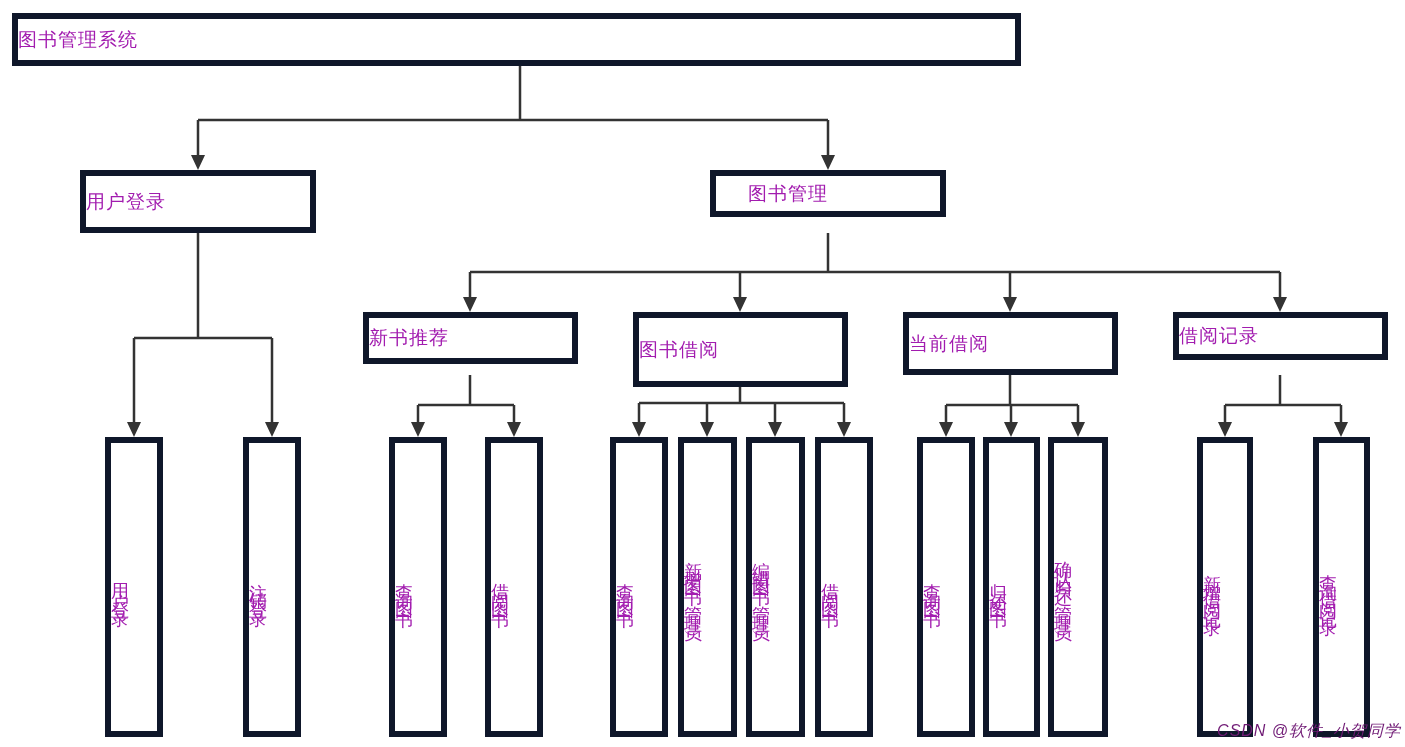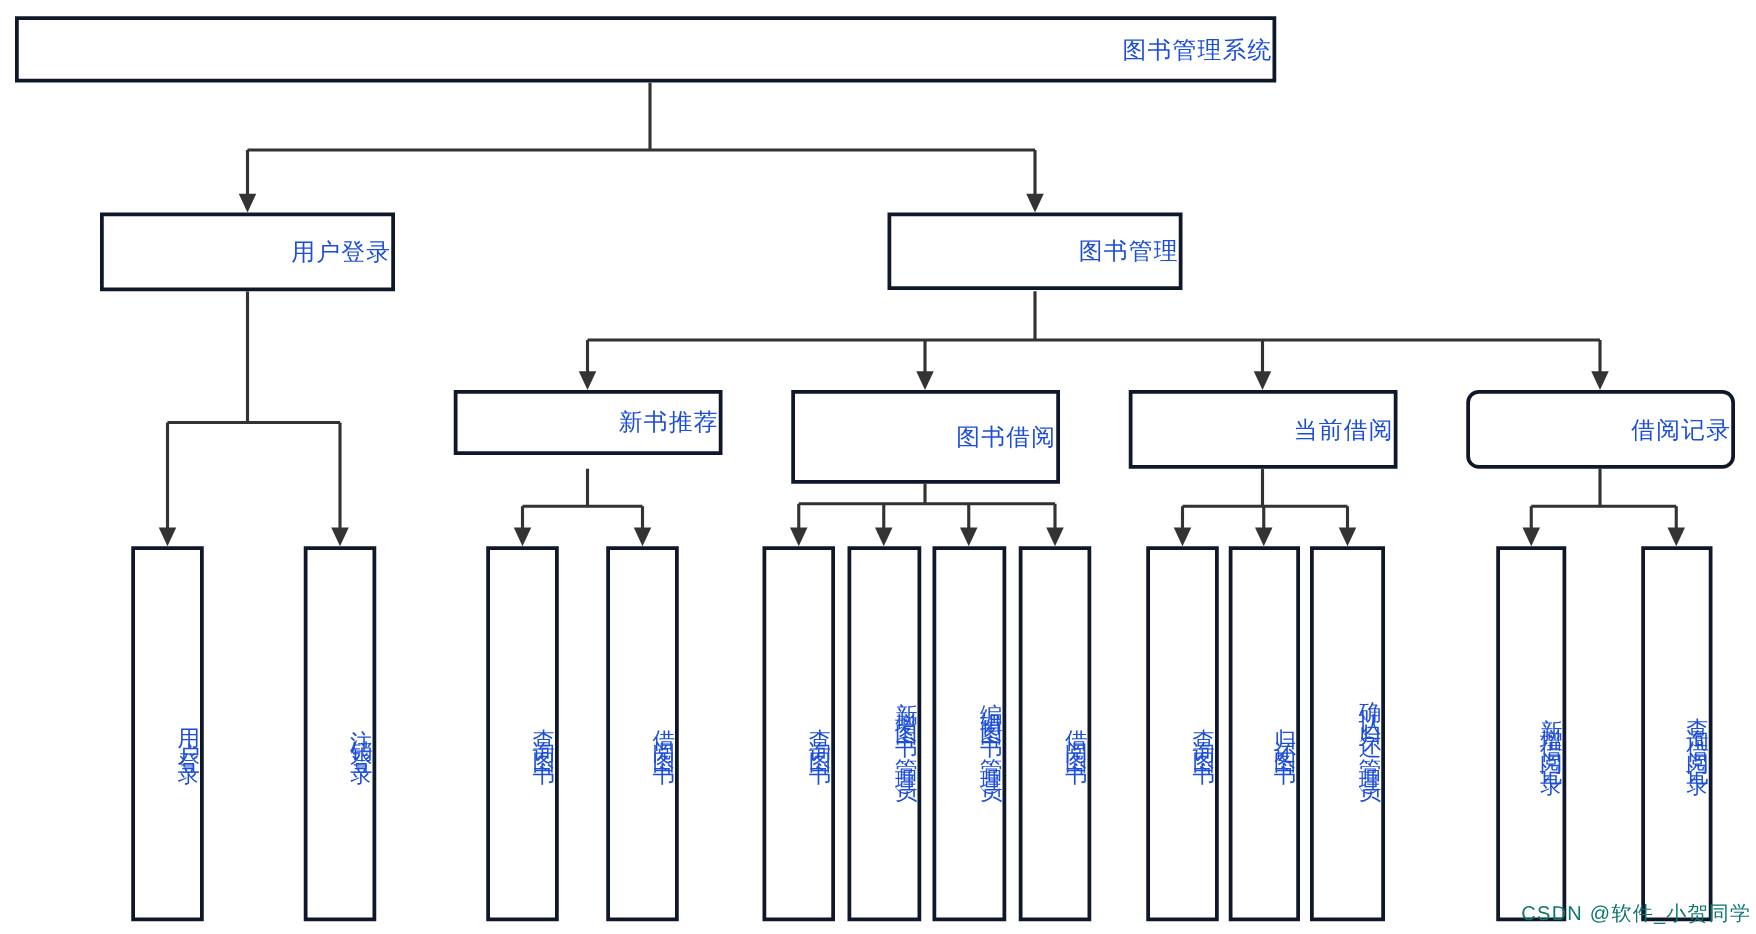--- a/index.html
+++ b/index.html
@@ -13,48 +13,48 @@
   }
   #connectors {
     position: absolute;
     left: 0; top: 0;
     width: 1405px; height: 747px;
   }
   .box {
     position: absolute;
     box-sizing: border-box;
     background: #ffffff;
-    border: 3px solid #0f172a;
+    border: 6px solid #0f172a;
     display: flex;
     align-items: center;
-    justify-content: flex-end;
-    color: #1d4ed8;
+    justify-content: flex-start;
+    color: #a21caf;
   }
   .h-box span {
     font-size: 19px;
     letter-spacing: 1px;
     white-space: nowrap;
   }
   .v-box span {
     writing-mode: vertical-rl;
     text-orientation: mixed;
     font-size: 18px;
     letter-spacing: 9px;
     line-height: 1;
   }
   
   #n-root    { left: 12px;  top: 13px;  width: 1009px; height: 53px; }
   
   #n-login   { left: 80px;  top: 170px; width: 236px;  height: 63px; }
-  #n-mgmt    { left: 710px; top: 170px; width: 236px;  height: 62px; }
+  #n-mgmt    { left: 710px; top: 170px; width: 236px;  height: 47px; padding-left: 32px; }
   
   #n-newbook { left: 363px;  top: 312px; width: 215px; height: 52px; }
   #n-borrow  { left: 633px;  top: 312px; width: 215px; height: 75px; }
   #n-current { left: 903px;  top: 312px; width: 215px; height: 63px; }
-  #n-records { left: 1173px; top: 312px; width: 215px; height: 63px; border-radius: 10px; }
+  #n-records { left: 1173px; top: 312px; width: 215px; height: 48px; }
   
   .leaf { top: 437px; height: 300px; }
   #l-login      { left: 105px;  width: 58px; }
   #l-logout     { left: 243px;  width: 58px; }
   #l-nb-query   { left: 389px;  width: 58px; }
   #l-nb-borrow  { left: 485px;  width: 58px; }
   #l-bb-query   { left: 610px;  width: 58px; }
   #l-bb-add     { left: 678px;  width: 59px; }
   #l-bb-edit    { left: 746px;  width: 59px; }
   #l-bb-borrow  { left: 815px;  width: 58px; }
@@ -62,24 +62,25 @@
   #l-cb-return  { left: 983px;  width: 57px; }
   #l-cb-confirm { left: 1048px; width: 60px; }
   #l-rec-add    { left: 1197px; width: 56px; }
   #l-rec-query  { left: 1313px; width: 57px; }
 
   #watermark {
     position: absolute;
     right: 4px;
     bottom: 5px;
     font-size: 16px;
-    color: #0f766e;
+    color: #701a75;
     z-index: 10;
     white-space: nowrap;
     letter-spacing: 1px;
+    font-style: italic;
   }
 </style>
 </head>
 <body>
 
 <div id="canvas">
 
   <svg id="connectors" viewBox="0 0 1405 747" xmlns="http://www.w3.org/2000/svg">
     <g stroke="#333333" stroke-width="2.5" fill="none">
 

